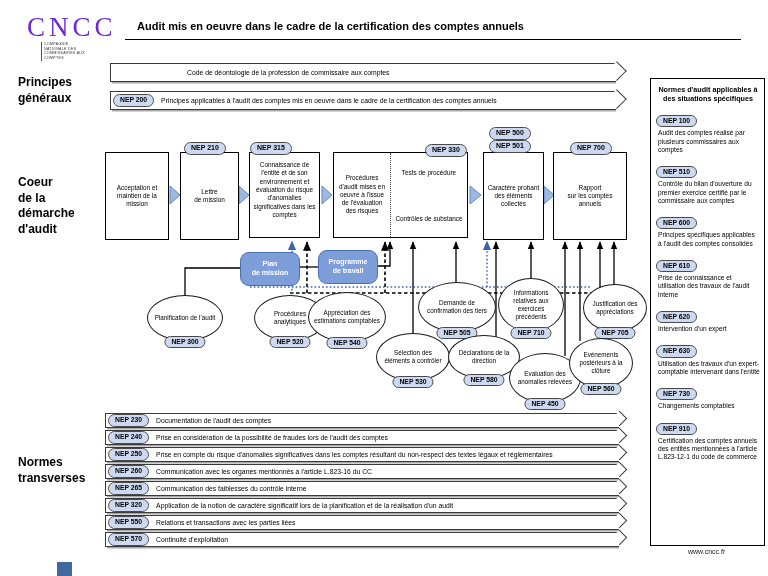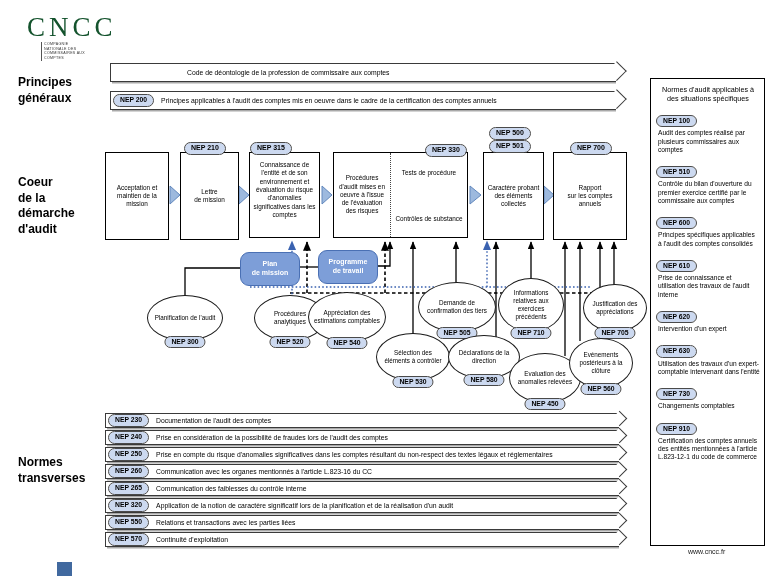--- a/index.html
+++ b/index.html
@@ -1,20 +1,20 @@
 <!DOCTYPE html>
 <html><head>
 <meta charset="utf-8">
 <style>
   html,body{margin:0;padding:0;background:#fff;}
   #stage{position:relative;width:768px;height:576px;background:#ffffff;
          font-family:"Liberation Sans",sans-serif;color:#000;overflow:hidden;}
   .abs{position:absolute;}
   
-  #logo-text{font-family:"Liberation Serif",serif;font-size:27px;letter-spacing:4px;color:#14532d;line-height:1;}
+  #logo-text{font-family:"Liberation Serif",serif;font-size:27px;letter-spacing:4px;color:#6d28d9;line-height:1;}
   #logo-sub{font-size:3.6px;letter-spacing:.3px;color:#333;white-space:pre-line;line-height:1.3;margin-top:1px;margin-left:14px;border-left:.5px solid #555;padding-left:2px;}
   #title-bar{left:125px;top:14px;width:616px;height:25px;border-bottom:1.6px solid #000;}
   #title-bar .t{font-size:11px;font-weight:bold;padding-left:12px;line-height:24px;white-space:nowrap;}
   
   .side-label{font-size:12px;font-weight:bold;white-space:pre-line;line-height:1.3;}
   
   .pill{display:inline-block;background:#ccd9f0;border:1px solid #4a4a4a;border-radius:8px;
         font-size:7px;font-weight:bold;padding:1px 6px 1.5px;line-height:1.15;white-space:nowrap;background-clip:padding-box;}
   
   .banner{position:absolute;background:#fff;border:1px solid #3a3a3a;border-right:none;
@@ -39,21 +39,21 @@
            text-align:center;white-space:pre-line;}
   
   .oval{position:absolute;z-index:2;}
   .oval .shape{position:absolute;inset:0;background:#fff;border:1.1px solid #1a1a1a;border-radius:50%;}
   .oval .otext{position:absolute;inset:0;display:flex;align-items:center;justify-content:center;
                text-align:center;font-size:6.3px;line-height:1.25;padding:3px 6px;}
   .oval .pill{position:absolute;left:50%;bottom:-7px;transform:translateX(-50%);z-index:3;font-size:6.8px;}
   
   #right-panel{left:650px;top:78px;width:115px;height:468px;border:1.3px solid #000;box-sizing:border-box;
                background:#fff;padding:4px 4px 0 5px;}
-  #right-panel .rp-title{font-size:7.2px;font-weight:normal;text-align:center;line-height:1.25;margin:2px 0 6px;}
+  #right-panel .rp-title{font-size:7.2px;font-weight:bold;text-align:center;line-height:1.25;margin:2px 0 6px;}
   .rp-item{margin-bottom:6px;}
   .rp-item .pill{margin-bottom:2px;font-size:6.8px;}
   .rp-item .rp-text{font-size:6.6px;line-height:1.25;margin-left:2px;}
   #footer-url{font-size:7px;color:#222;}
   #corner-block{background:#41699f;}
 </style>
 </head>
 <body>
 
 <div id="stage">
@@ -103,20 +103,23 @@
     </g>
   </svg>
 
   <div class="abs" style="left:27px;top:14px;">
     <div id="logo-text">CNCC</div>
     <div id="logo-sub">COMPAGNIE
 NATIONALE DES
 COMMISSAIRES AUX
 COMPTES</div>
   </div>
+  <div class="abs" id="title-bar">
+    <div class="t">Audit mis en oeuvre dans le cadre de la certification des comptes annuels</div>
+  </div>
 
   <div class="abs side-label" style="left:18px;top:75px;">Principes
 généraux</div>
   <div class="abs side-label" style="left:18px;top:175px;">Coeur
 de la
 démarche
 d'audit</div>
   <div class="abs side-label" style="left:18px;top:455px;">Normes
 transverses</div>
 

